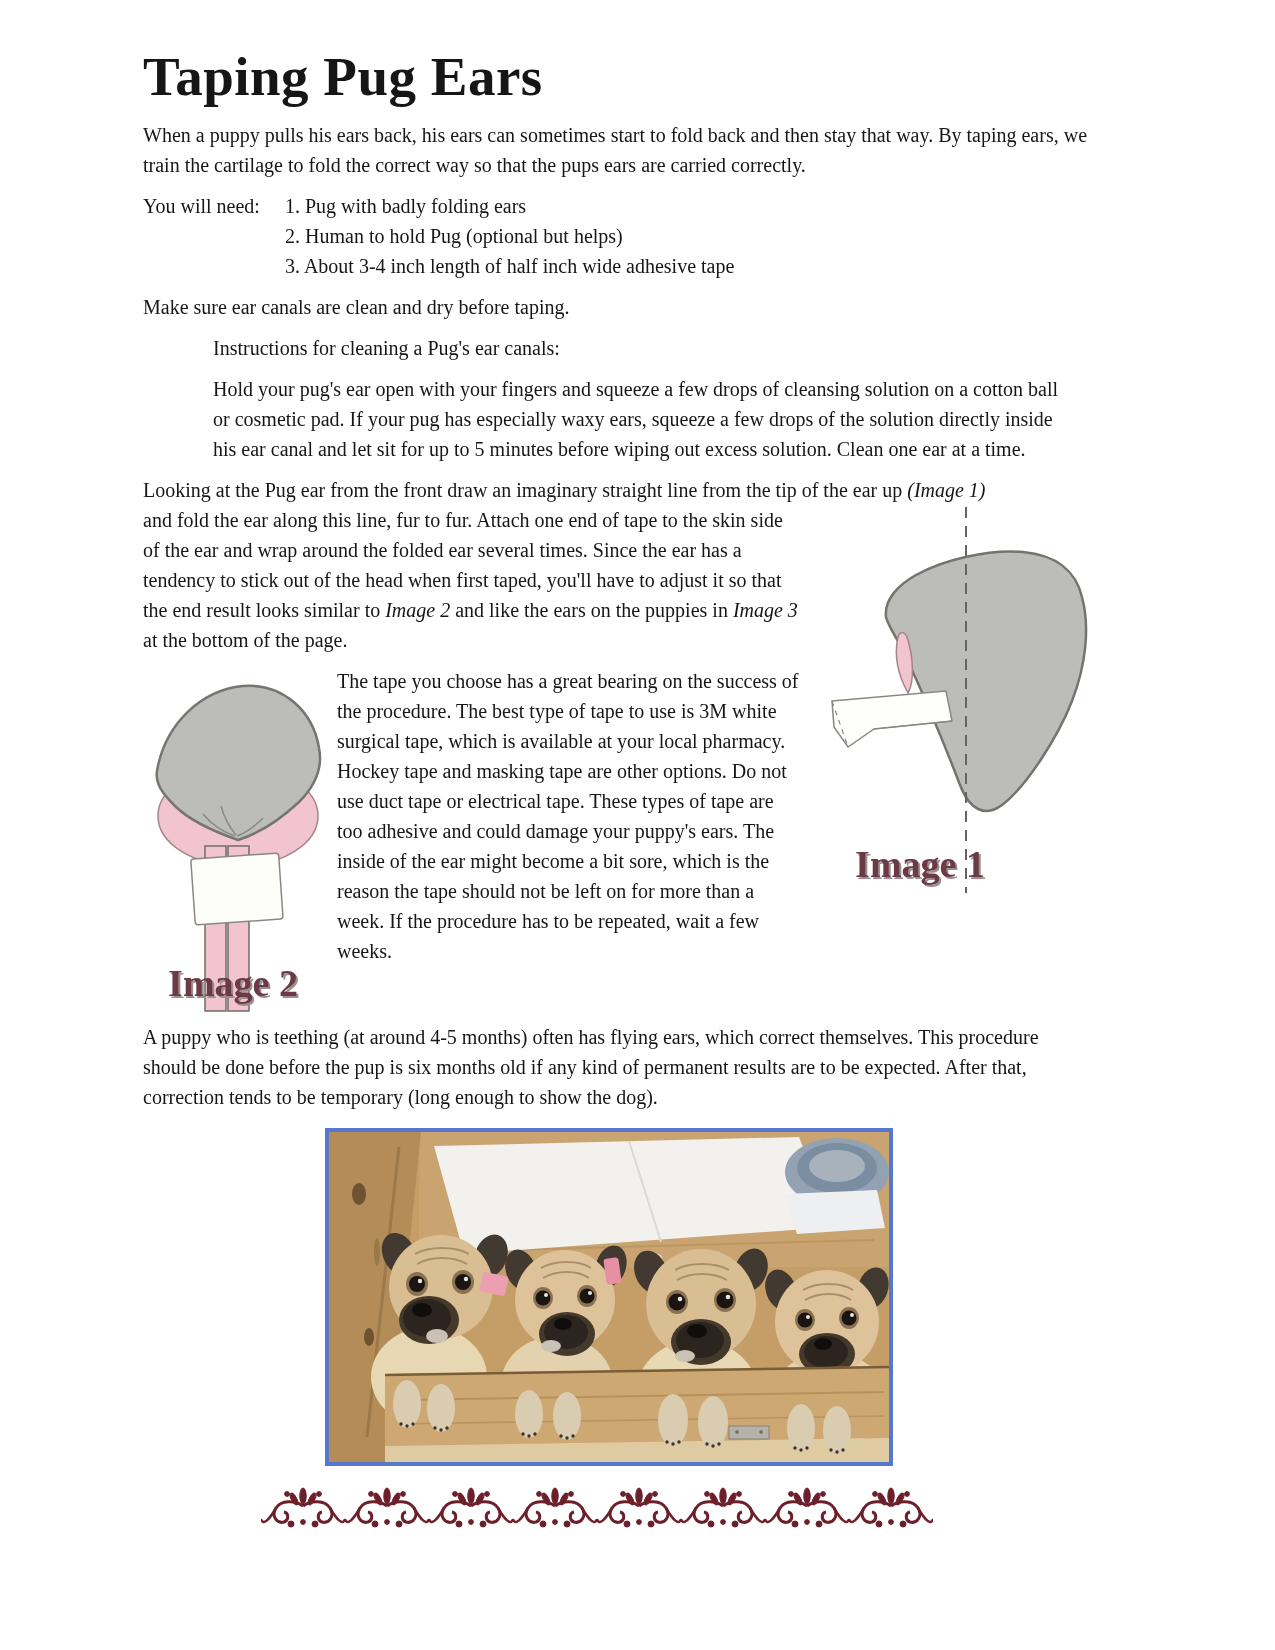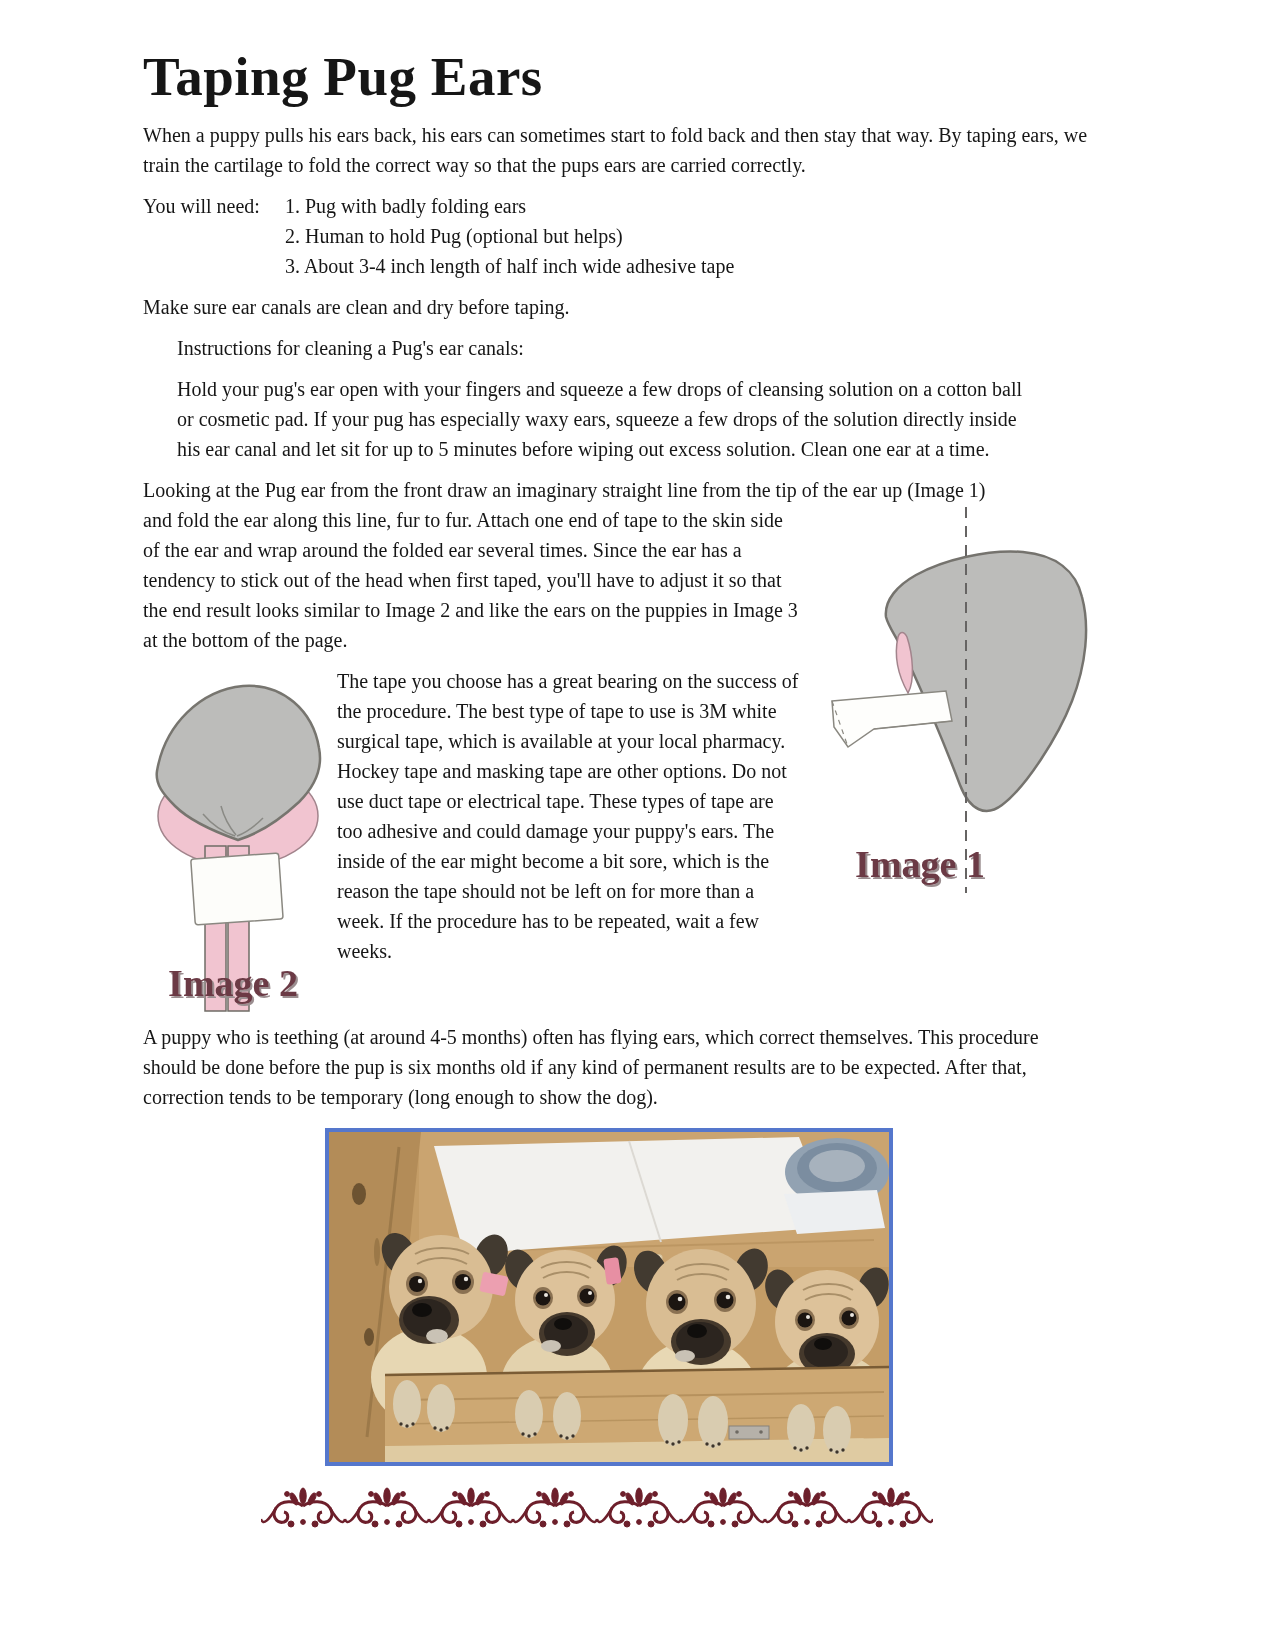--- a/index.html
+++ b/index.html
@@ -20,25 +20,25 @@
     margin:0 0 16px 0;
     font-weight:bold;
     letter-spacing:0.5px;
   }
   .para{
     font-size:20px;
     line-height:30px;
     margin:0 0 11px 0;
   }
   .tight{margin-bottom:0;}
-  .indent{margin-left:34px;}
+  .indent{margin-left:70px;}
   .cleanbody{max-width:848px;font-family:Liberation Serif, serif;}
   .need{display:flex;}
   .need-label{flex:0 0 142px;}
-  .em{}
+  .em{font-style:italic;}
   .fig-right{float:right;margin:0 0 12px 15px;width:270px;}
   .fig-left{float:left;margin:0 14px 6px 0;width:180px;}
   .clearboth{clear:both;}
   .photo-frame{
     width:560px;height:330px;
     border:4px solid #5577cc;
     margin:16px 0 0 182px;
     background:#c49d67;
   }
   .ornament-row{margin:20px 0 0 118px;}

